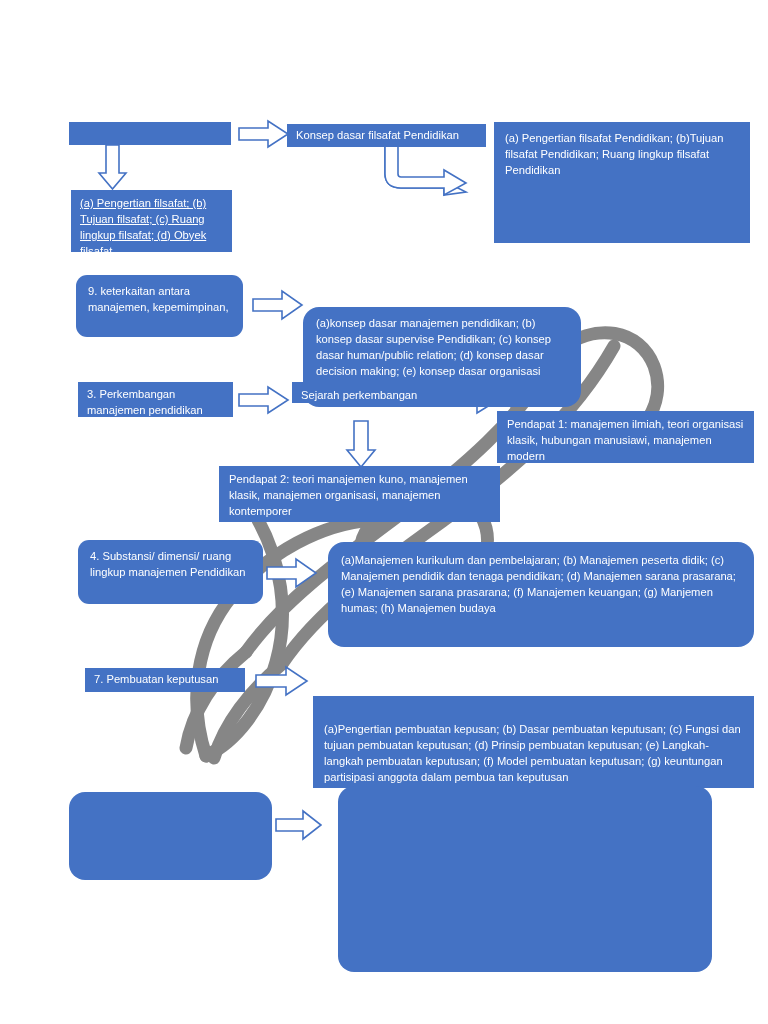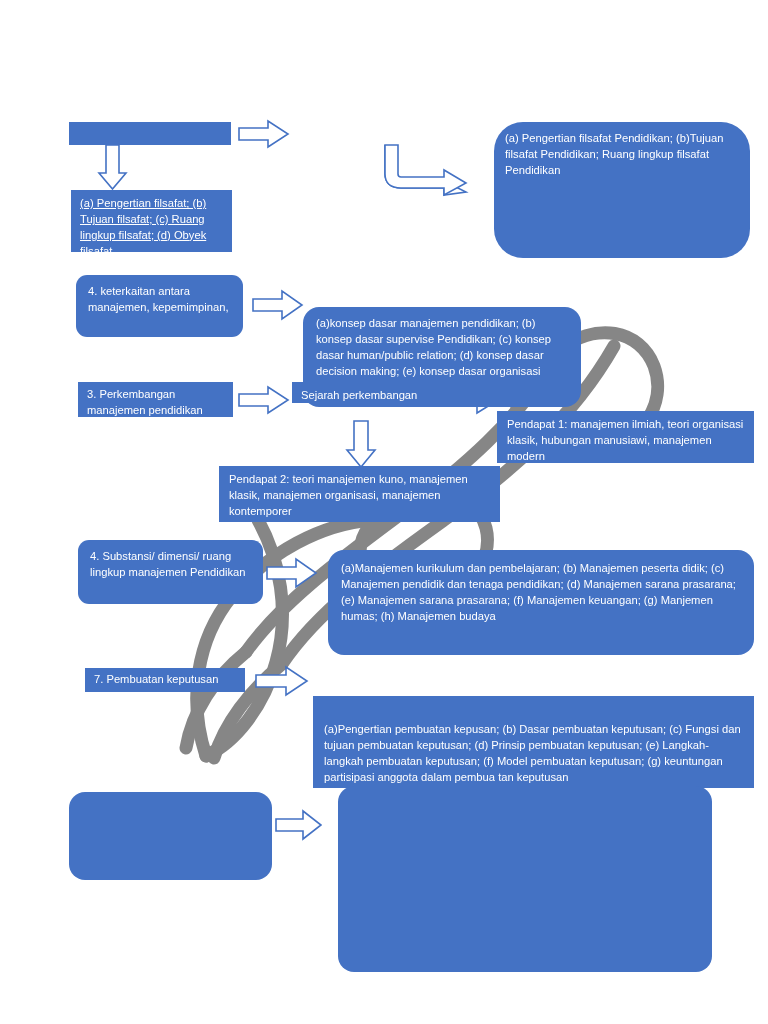--- a/index.html
+++ b/index.html
@@ -116,31 +116,34 @@
     <div class="arrow" style="left:275px;top:810px;width:48px;height:30px;">
       <svg width="48" height="30" viewBox="0 0 48 30">
         <polygon points="1,9 28,9 28,1 46,15 28,29 28,21 1,21" fill="#FFFFFF" stroke="#4472C4" stroke-width="1.6"></polygon>
       </svg>
     </div>
 
   </div>
 
   <div class="box empty" style="left:69px;top:122px;width:162px;height:23px;"></div>
 
+  <div class="box" style="left:287px;top:124px;width:199px;height:23px;padding:4px 9px;font-size:11.2px;">
+    <p>Konsep dasar filsafat Pendidikan</p>
+  </div>
 
-  <div class="box" style="left:494px;top:122px;width:256px;height:136px;padding:9px 11px;border-radius:29px;">
+  <div class="box" style="left:494px;top:122px;width:256px;height:121px;padding:9px 11px;">
     <p>(a) Pengertian filsafat Pendidikan; (b)Tujuan filsafat Pendidikan;        Ruang lingkup filsafat Pendidikan</p>
   </div>
 
   <div class="box" style="left:71px;top:190px;width:161px;height:62px;padding:6px 9px;text-decoration:underline;">
     <p>(a) Pengertian filsafat; (b) Tujuan filsafat; (c) Ruang lingkup filsafat; (d) Obyek filsafat</p>
   </div>
 
   <div class="box round" style="left:76px;top:275px;width:167px;height:62px;padding:9px 12px;">
-    <p>4. keterkaitan antara manajemen, kepemimpinan,</p>
+    <p>9. keterkaitan antara manajemen, kepemimpinan,</p>
   </div>
 
   <div class="box round-lg" style="left:303px;top:266px;width:278px;height:100px;padding:9px 13px;margin-top:41px;">
     <p>(a)konsep dasar manajemen pendidikan; (b) konsep dasar supervise Pendidikan; (c) konsep dasar human/public relation; (d) konsep dasar decision making; (e) konsep dasar organisasi</p>
   </div>
 
   <div class="box" style="left:78px;top:382px;width:155px;height:35px;padding:5px 9px;">
     <p>3. Perkembangan manajemen pendidikan</p>
   </div>
 
@@ -153,21 +156,21 @@
   </div>
 
   <div class="box" style="left:219px;top:466px;width:281px;height:56px;padding:6px 10px;">
     <p>Pendapat 2: teori manajemen kuno, manajemen klasik, manajemen organisasi, manajemen kontemporer</p>
   </div>
 
   <div class="box round" style="left:78px;top:540px;width:185px;height:64px;padding:9px 12px;">
     <p>4. Substansi/ dimensi/ ruang lingkup manajemen Pendidikan</p>
   </div>
 
-  <div class="box round-lg" style="left:328px;top:542px;width:426px;height:105px;padding:11px 13px;margin-top:8px;">
+  <div class="box round-lg" style="left:328px;top:542px;width:426px;height:105px;padding:11px 13px;">
     <p>(a)Manajemen kurikulum dan pembelajaran; (b) Manajemen peserta didik; (c) Manajemen pendidik dan tenaga pendidikan; (d) Manajemen sarana prasarana; (e) Manajemen sarana prasarana; (f) Manajemen keuangan; (g) Manjemen humas; (h) Manajemen budaya</p>
   </div>
 
   <div class="box" style="left:85px;top:668px;width:160px;height:24px;padding:4px 9px;">
     <p>7. Pembuatan keputusan</p>
   </div>
 
   <div class="box" style="left:313px;top:696px;width:441px;height:92px;padding:26px 11px;">
     <p>(a)Pengertian pembuatan kepusan; (b) Dasar pembuatan keputusan; (c) Fungsi dan tujuan pembuatan keputusan; (d) Prinsip pembuatan keputusan; (e) Langkah-langkah pembuatan keputusan; (f) Model pembuatan keputusan; (g) keuntungan partisipasi anggota dalam pembua            tan keputusan</p>
   </div>

